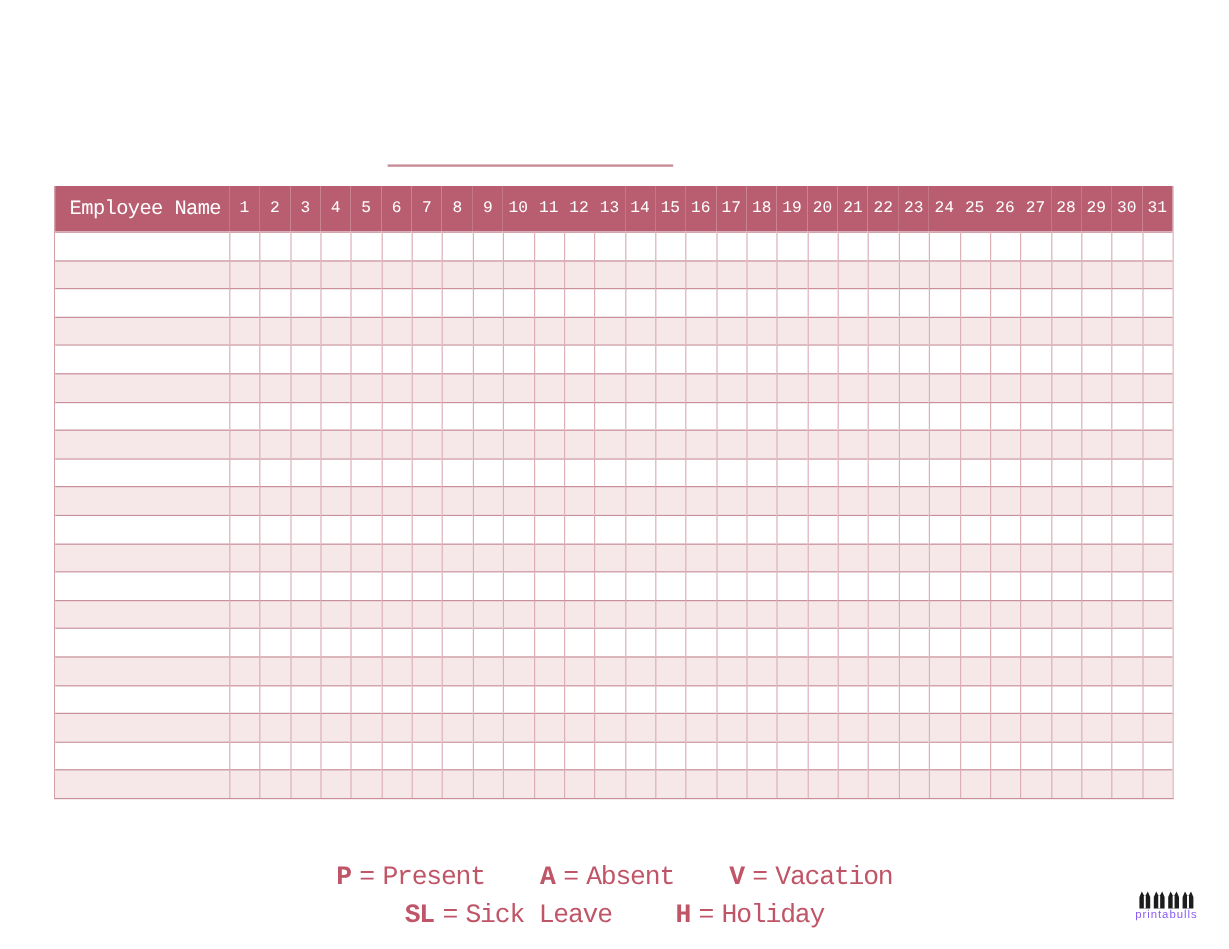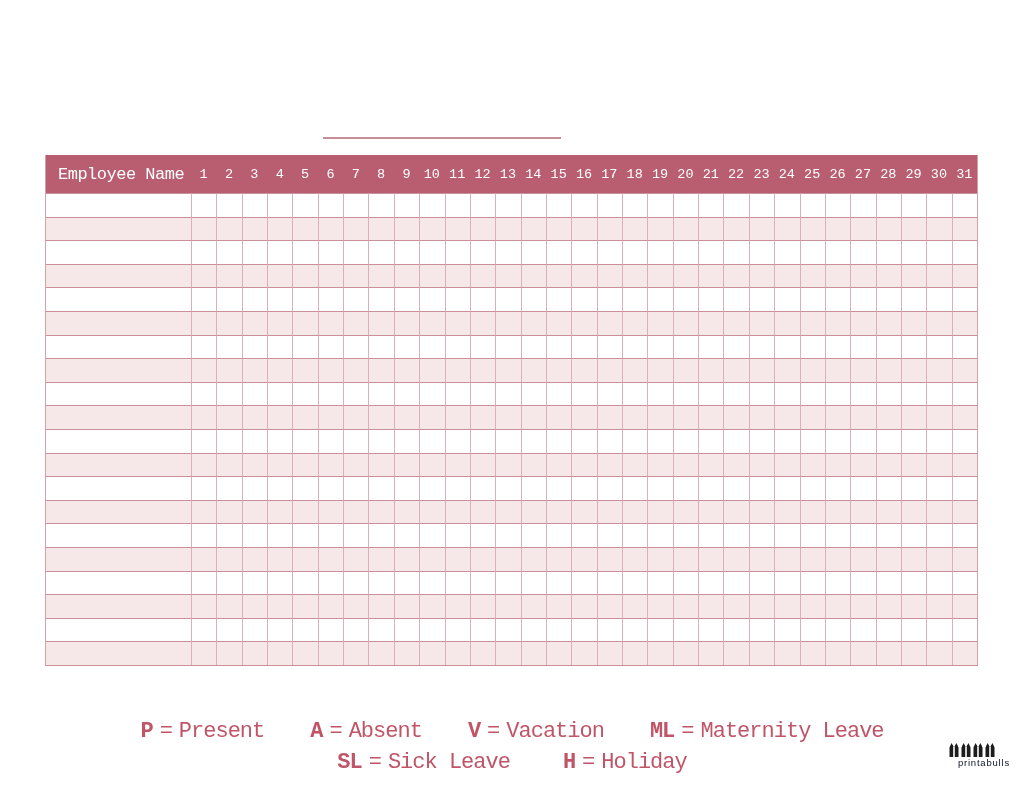--- a/index.html
+++ b/index.html
@@ -66,21 +66,21 @@
     color:#c05568;font-size:22px;letter-spacing:-1px;
     white-space:nowrap;
   }
   .legend-row.r1{top:719px;gap:46px;}
   .legend-row.r2{top:750px;gap:53px;text-align:center;}
   .legend-item b{font-weight:bold;margin-right:7px;}
   .legend-item .eq{margin-right:7px;}
   
   .logo{
     position:absolute;top:742px;right:14px;width:76px;
-    text-align:right;color:#0f172a;
+    text-align:center;color:#8b5cf6;
   }
   .logo svg{display:block;margin:0 auto;}
   .logo-text{
     font-family:"Liberation Sans","DejaVu Sans",sans-serif;
     font-size:9.5px;letter-spacing:0.8px;line-height:10px;
   }
 </style>
 </head>
 <body>
 
@@ -763,21 +763,20 @@
       <div class="cell row-pink"></div>
       <div class="cell row-pink"></div>
       <div class="cell row-pink"></div>
       <div class="cell row-pink"></div>
     </div>
 
   <div class="legend-row r1">
       <div class="legend-item"><b>P</b><span class="eq">=</span><span>Present</span></div>
       <div class="legend-item"><b>A</b><span class="eq">=</span><span>Absent</span></div>
       <div class="legend-item"><b>V</b><span class="eq">=</span><span>Vacation</span></div>
-      <div class="legend-item"><b>ML</b><span class="eq">=</span><span>Maternity Leave</span></div>
     </div>
   <div class="legend-row r2">
       <div class="legend-item"><b>SL</b><span class="eq">=</span><span>Sick Leave</span></div>
       <div class="legend-item"><b>H</b><span class="eq">=</span><span>Holiday</span></div>
     </div>
 
   <div class="logo">
     <svg width="46" height="16" viewBox="0 0 46 16">
       <g fill="#1d1d1d">
         <g transform="translate(0,0)">

